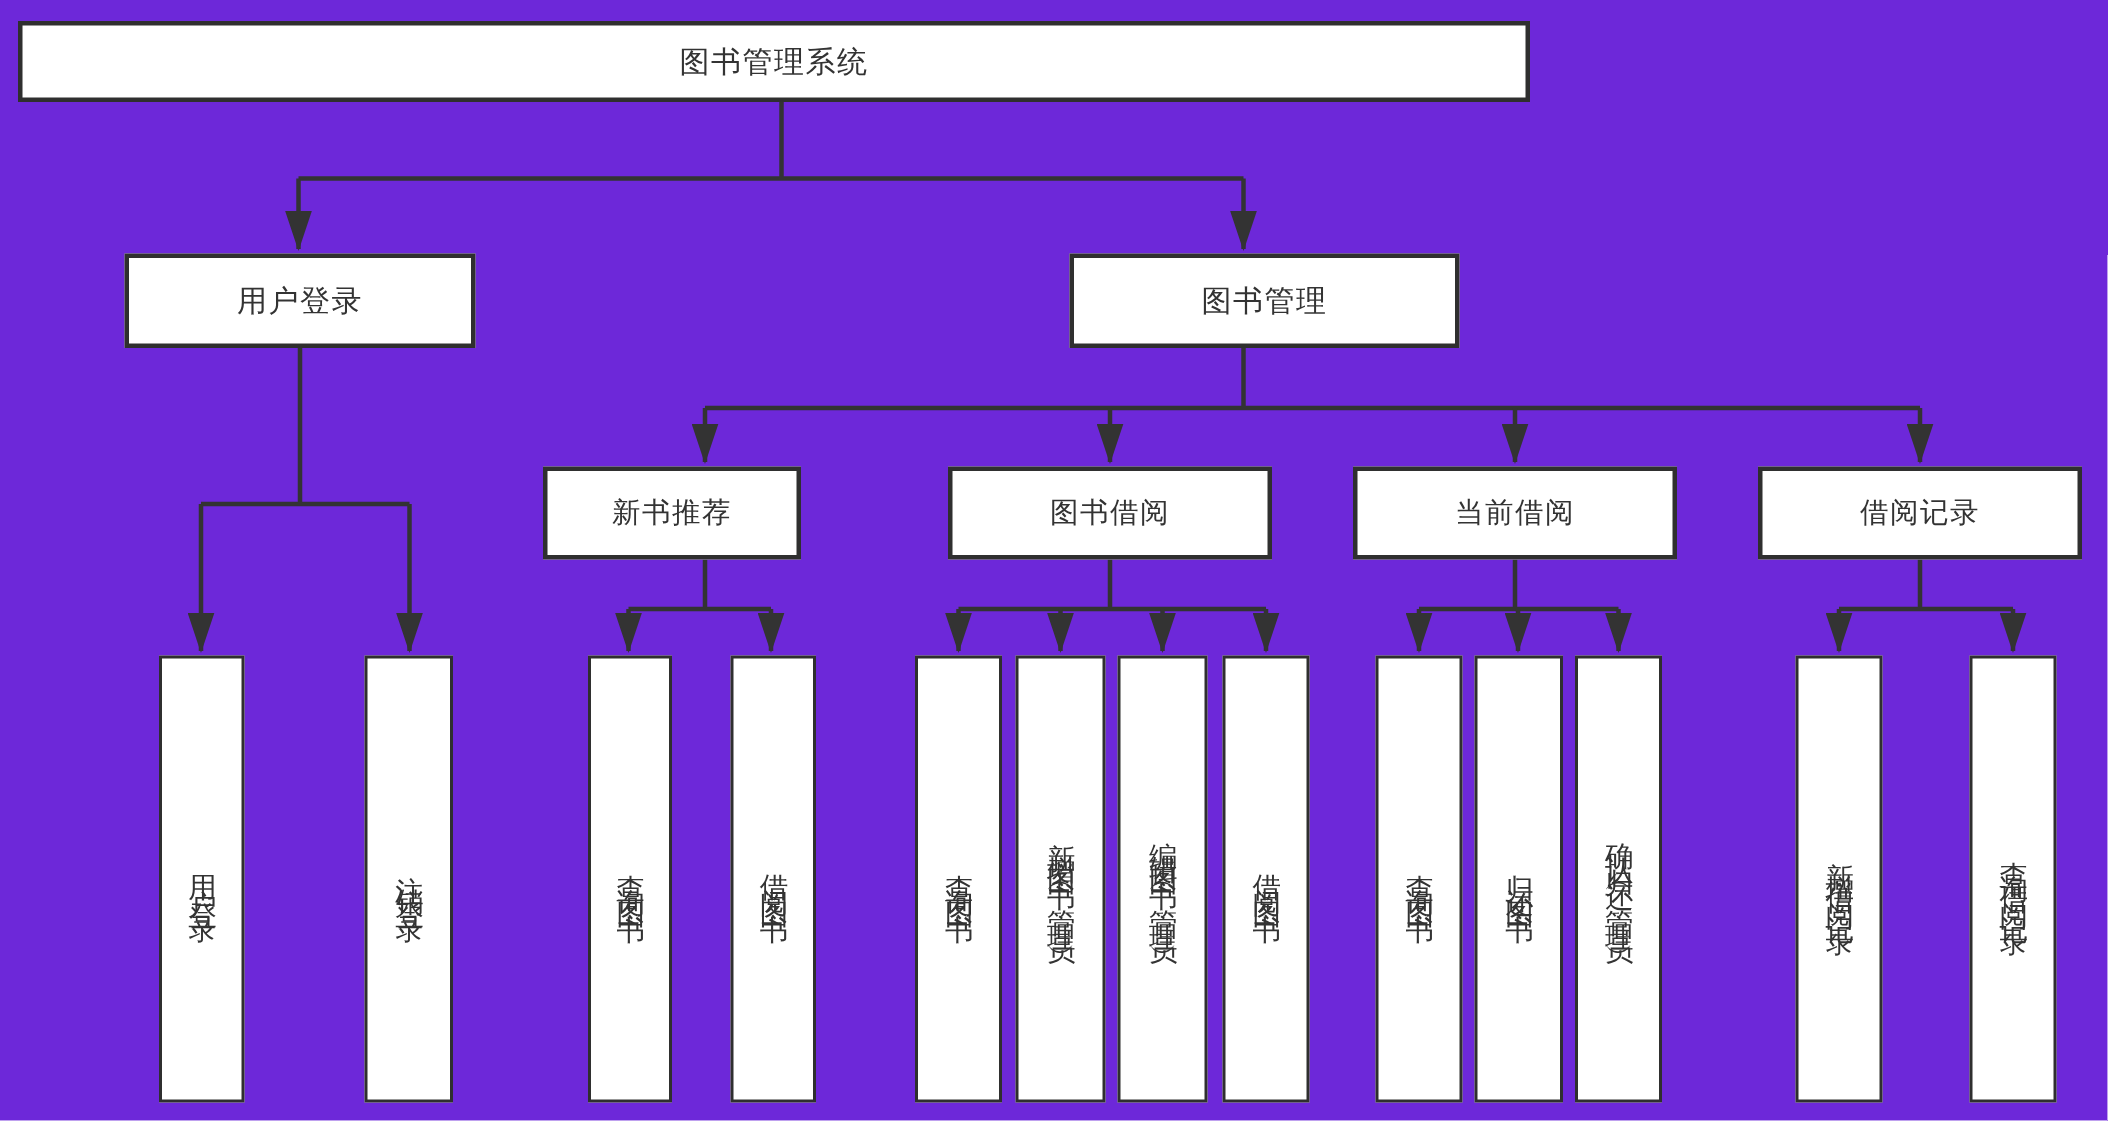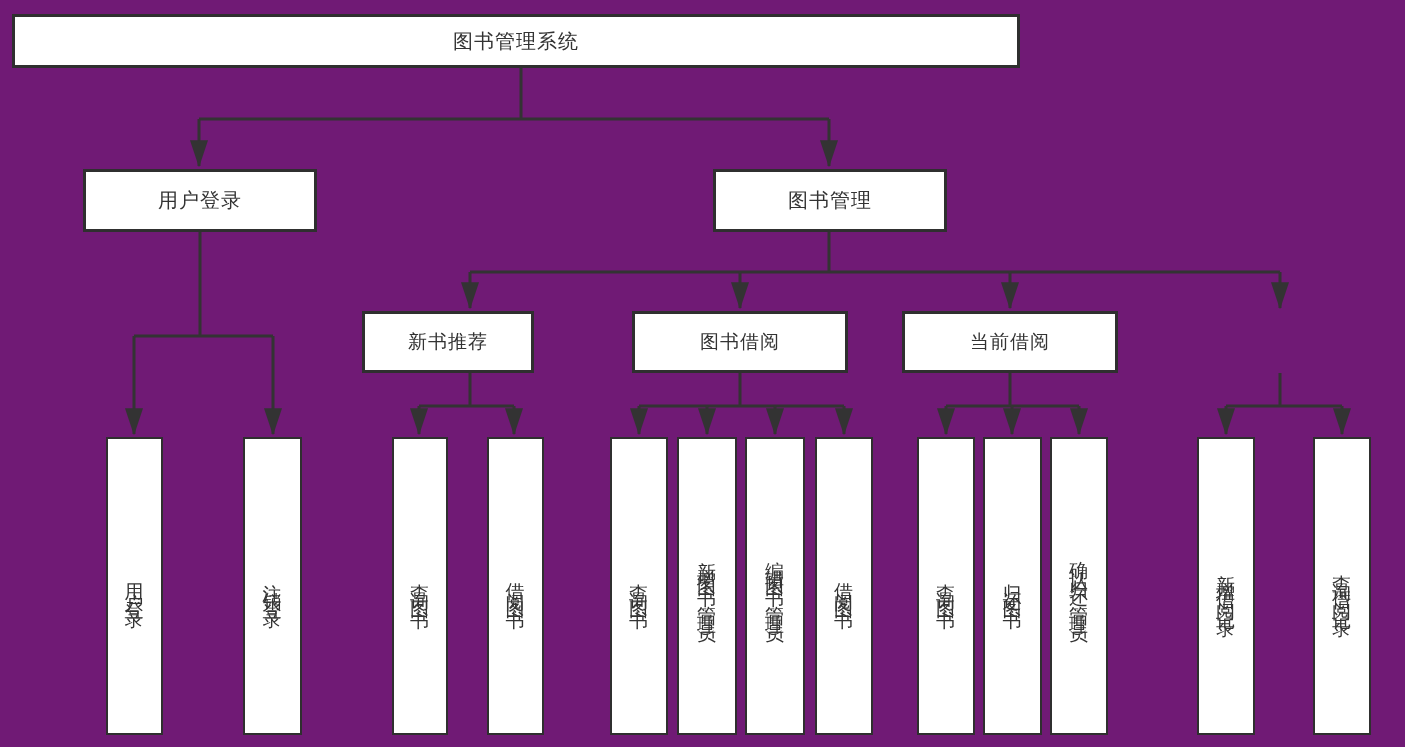--- a/index.html
+++ b/index.html
@@ -1,19 +1,19 @@
 <!DOCTYPE html>
 <html><head>
 <meta charset="utf-8">
 <style>
   html,body{margin:0;padding:0;background:#ffffff;}
   #stage{
     position:relative;
     width:1405px;height:747px;
-    background:#701a75;
+    background:#6d28d9;
     font-family:"Liberation Sans","DejaVu Sans",sans-serif;
     color:#333333;
     overflow:hidden;
   }
   #wires{position:absolute;left:0;top:0;width:1405px;height:747px;}
   .box{
     position:absolute;
     box-sizing:border-box;
     background:#ffffff;
     border:3px solid #2f2f2f;
@@ -87,32 +87,35 @@
     <line class="arrow" x1="1342" y1="406" x2="1342" y2="434" marker-end="url(#arw)"></line>
   </svg>
 
   <div class="box h" style="left:12px;top:14px;width:1008px;height:54px;">
     <span>图书管理系统</span>
   </div>
 
   <div class="box h" style="left:83px;top:169px;width:234px;height:63px;">
     <span>用户登录</span>
   </div>
-  <div class="box h" style="left:713px;top:169px;width:234px;height:63px;">
+  <div class="box h" style="left:713px;top:169px;width:260px;height:63px;">
     <span>图书管理</span>
   </div>
 
   <div class="box h lvl3" style="left:362px;top:311px;width:172px;height:62px;">
     <span>新书推荐</span>
   </div>
   <div class="box h lvl3" style="left:902px;top:311px;width:216px;height:62px;">
     <span>当前借阅</span>
   </div>
   <div class="box h lvl3" style="left:632px;top:311px;width:216px;height:62px;">
     <span>图书借阅</span>
+  </div>
+  <div class="box h lvl3" style="left:1172px;top:311px;width:216px;height:62px;">
+    <span>借阅记录</span>
   </div>
 
   <div class="box v" style="left:106px;top:437px;width:57px;height:298px;">
     <span class="vtext">用户登录</span>
   </div>
   <div class="box v" style="left:243px;top:437px;width:59px;height:298px;">
     <span class="vtext">注销登录</span>
   </div>
 
   <div class="box v" style="left:392px;top:437px;width:56px;height:298px;">

